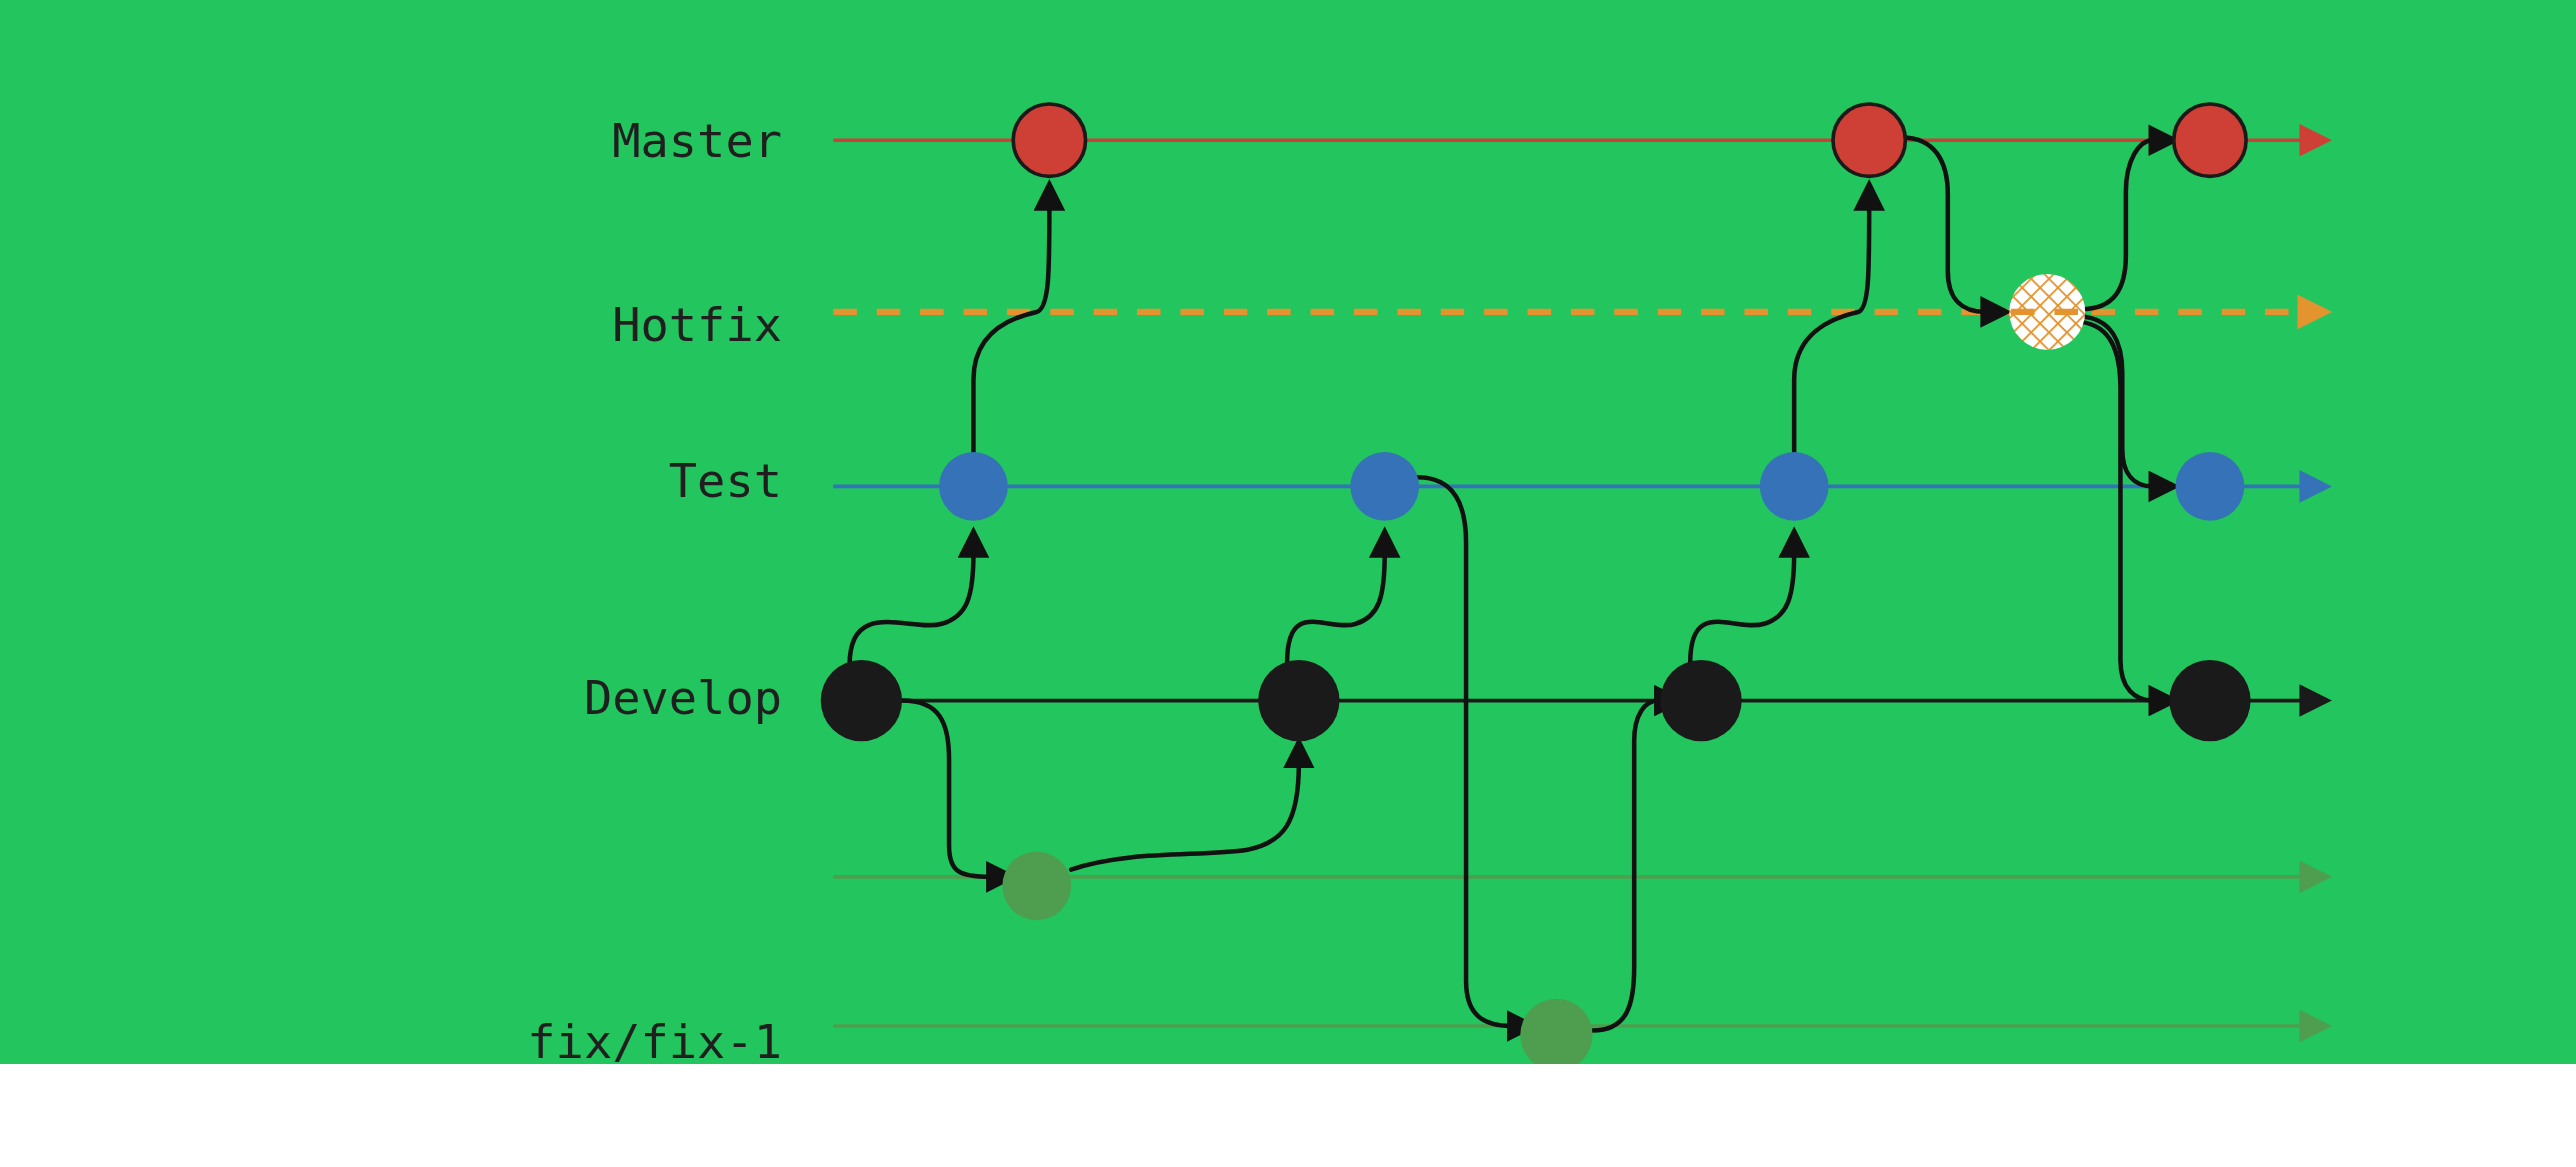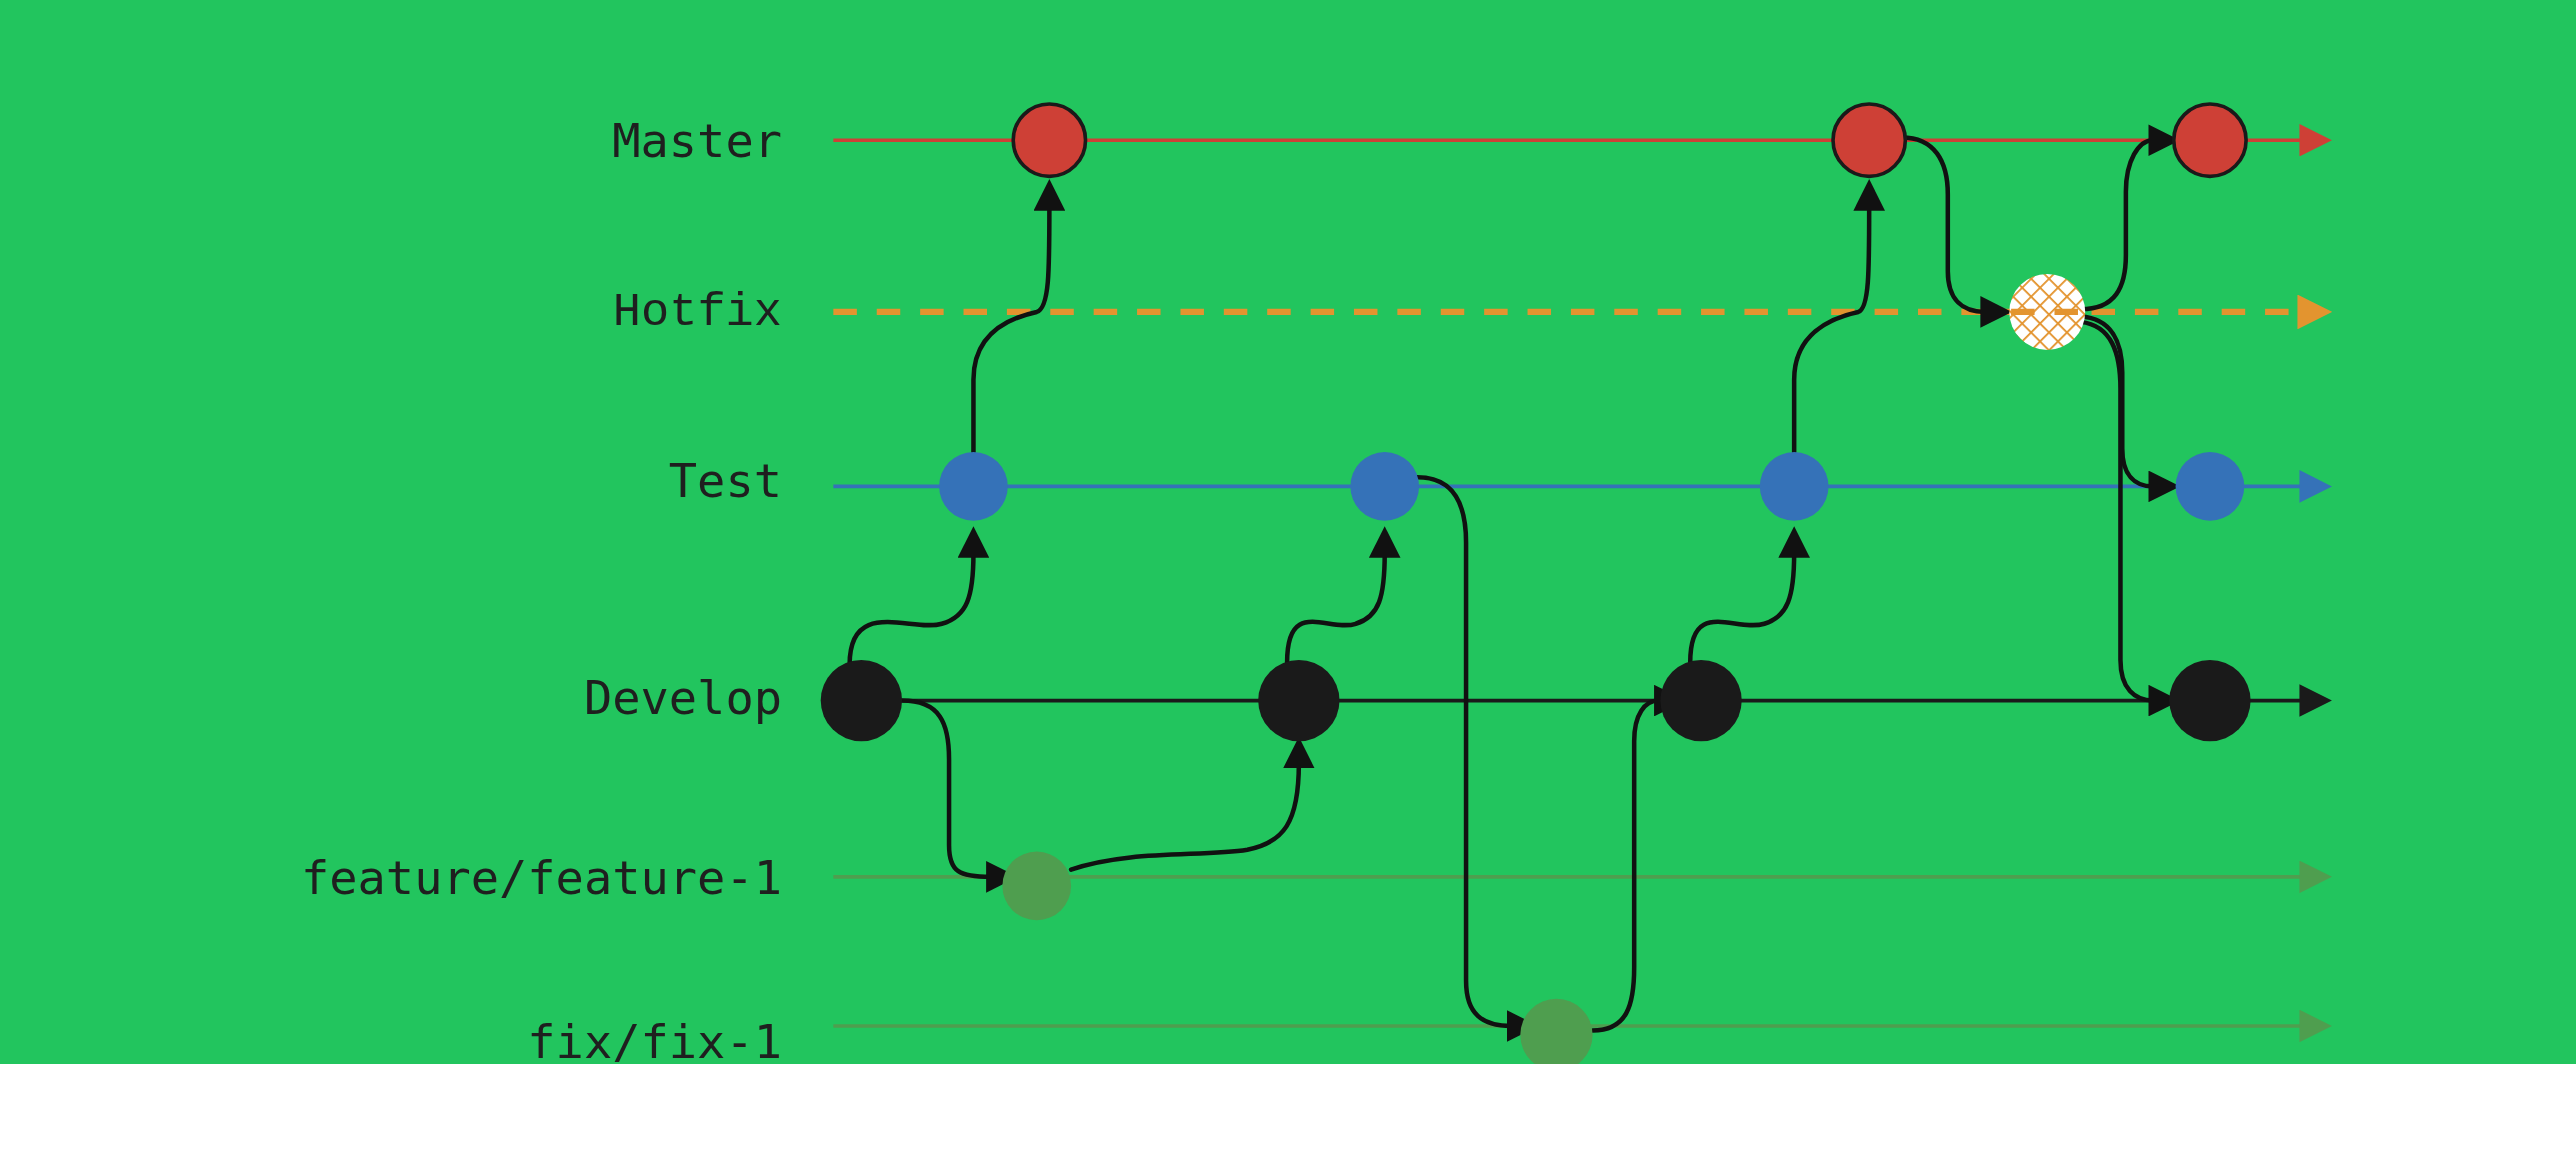--- a/index.html
+++ b/index.html
@@ -38,24 +38,23 @@
   .lbl-right {
     right: 1794px;
   }
 </style>
 </head>
 <body>
 
 <div id="stage">
 
   <div class="branch-label lbl-right" style="top:140px;">Master</div>
-  <div class="branch-label lbl-right" style="top:312px;font-family:Liberation Mono, monospace;">Hotfix</div>
+  <div class="branch-label lbl-right" style="top:324px;">Hotfix</div>
   <div class="branch-label lbl-right" style="top:480px;">Test</div>
   <div class="branch-label lbl-right" style="top:697px;">Develop</div>
-  <div class="branch-label lbl-right" style="top:877px;">feature/feature-1</div>
   <div class="branch-label lbl-right" style="top:1041px;">fix/fix-1</div>
 
   <svg id="diagram" viewBox="0 0 2850 1292" xmlns="http://www.w3.org/2000/svg">
     <defs>
       <marker id="ah-red" markerWidth="9" markerHeight="9" refX="1" refY="4.5" orient="auto" markerUnits="strokeWidth">
         <path d="M0,0 L9,4.5 L0,9 z" fill="#CE4036"></path>
       </marker>
       <marker id="ah-orange" markerWidth="5.5" markerHeight="5.5" refX="0.6" refY="2.75" orient="auto" markerUnits="strokeWidth">
         <path d="M0,0 L5.5,2.75 L0,5.5 z" fill="#E3942F"></path>
       </marker>

